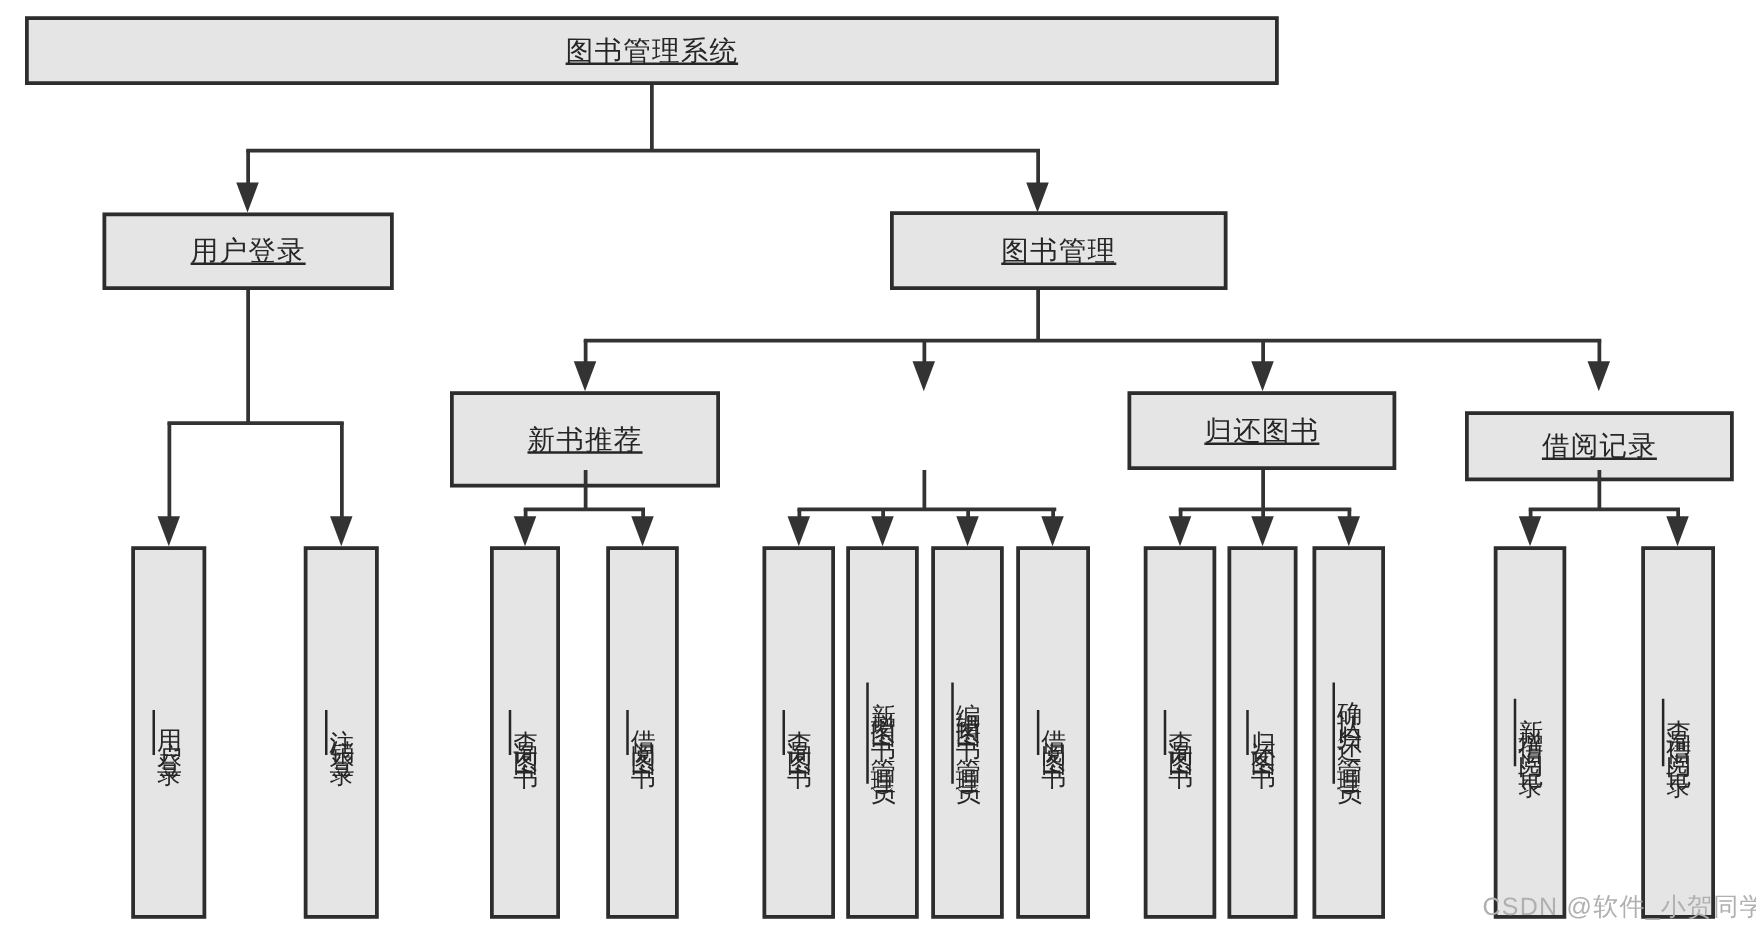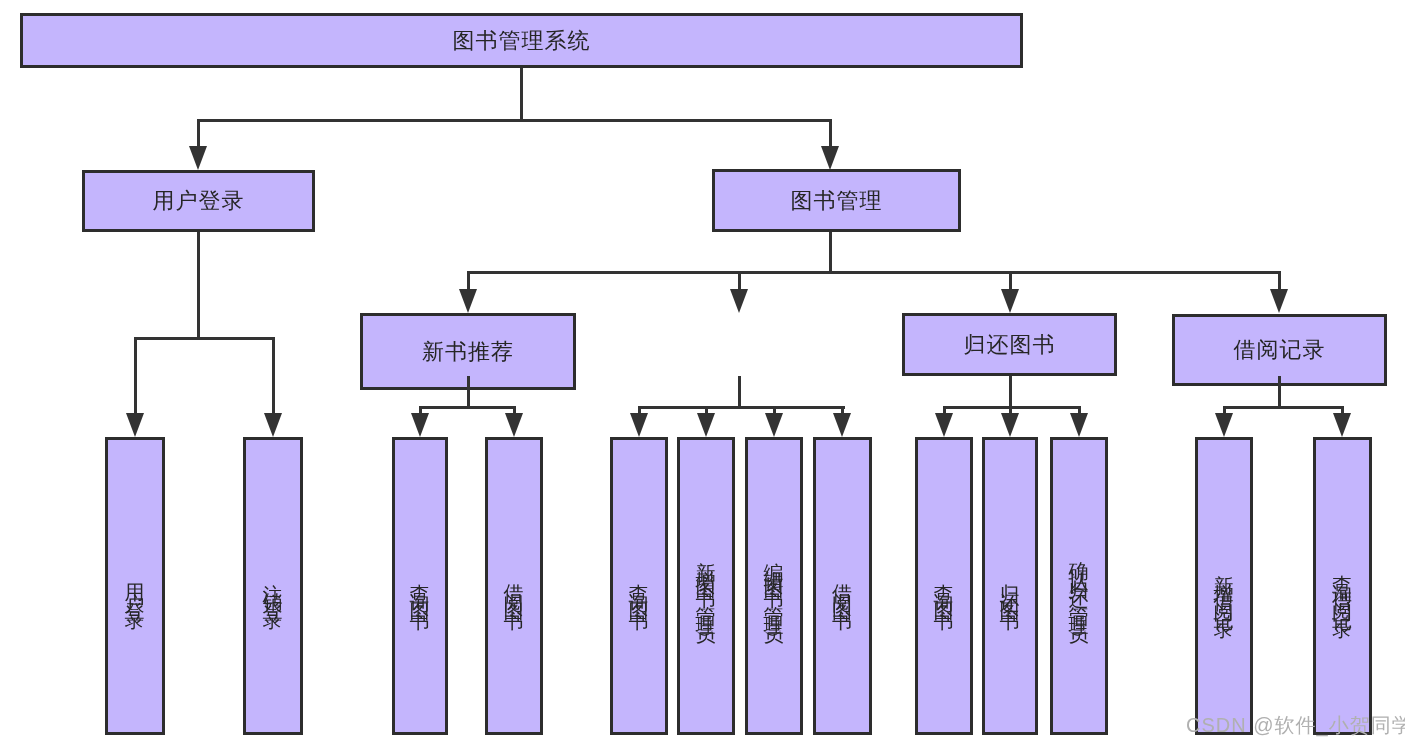--- a/index.html
+++ b/index.html
@@ -13,25 +13,26 @@
     position:relative;
     width:1405px;height:747px;
     background:#ffffff;
     font-family:"Liberation Serif","DejaVu Serif",serif;
     color:var(--text);
     overflow:hidden;
   }
   .node{
     position:absolute;
     box-sizing:border-box;
-    background:#c4b5fd;
+    background:#e5e5e5;
     border:3px solid var(--border);
     display:flex;
     align-items:center;
     justify-content:center;
+    text-decoration:underline;
   }
   .h-node{font-size:22px;letter-spacing:1px;}
   .leaf{
     writing-mode:vertical-rl;
     text-orientation:mixed;
     font-size:20px;
     letter-spacing:9px;
     line-height:1;
   }
   .vline,.hline{position:absolute;background:var(--line);}
@@ -60,37 +61,37 @@
 <div id="chart">
 
   <div class="node h-node" style="left:20px;top:13px;width:1003px;height:55px">图书管理系统</div>
 
   <div class="vline" style="left:520px;top:68px;height:52px"></div>
   <div class="hline" style="left:197px;top:119px;width:635px"></div>
   <div class="drop" style="left:198px;top:120px;height:50px"></div>
   <div class="drop" style="left:830px;top:120px;height:50px"></div>
 
   <div class="node h-node" style="left:82px;top:170px;width:233px;height:62px">用户登录</div>
-  <div class="node h-node" style="left:712px;top:169px;width:249px;height:63px">图书管理</div>
+  <div class="node h-node" style="left:712px;top:169px;width:270px;height:63px">图书管理</div>
 
   <div class="vline" style="left:197px;top:232px;height:106px"></div>
   <div class="hline" style="left:134px;top:337px;width:141px"></div>
   <div class="drop" style="left:135px;top:338px;height:99px"></div>
   <div class="drop" style="left:273px;top:338px;height:99px"></div>
 
   <div class="vline" style="left:829px;top:232px;height:40px"></div>
   <div class="hline" style="left:467px;top:271px;width:814px"></div>
   <div class="drop" style="left:468px;top:272px;height:41px"></div>
   <div class="drop" style="left:739px;top:272px;height:41px"></div>
   <div class="drop" style="left:1010px;top:272px;height:41px"></div>
   <div class="drop" style="left:1279px;top:272px;height:41px"></div>
 
   <div class="node h-node" style="left:360px;top:313px;width:216px;height:77px">新书推荐</div>
   <div class="node h-node" style="left:902px;top:313px;width:215px;height:63px">归还图书</div>
-  <div class="node h-node" style="left:1172px;top:314px;width:215px;height:72px">借阅记录</div>
+  <div class="node h-node" style="left:1172px;top:329px;width:215px;height:56px">借阅记录</div>
 
   <div class="vline" style="left:467px;top:376px;height:31px"></div>
   <div class="hline" style="left:419px;top:406px;width:97px"></div>
   <div class="drop" style="left:420px;top:407px;height:30px"></div>
   <div class="drop" style="left:514px;top:407px;height:30px"></div>
 
   <div class="vline" style="left:738px;top:376px;height:31px"></div>
   <div class="hline" style="left:638px;top:406px;width:207px"></div>
   <div class="drop" style="left:639px;top:407px;height:30px"></div>
   <div class="drop" style="left:706px;top:407px;height:30px"></div>

